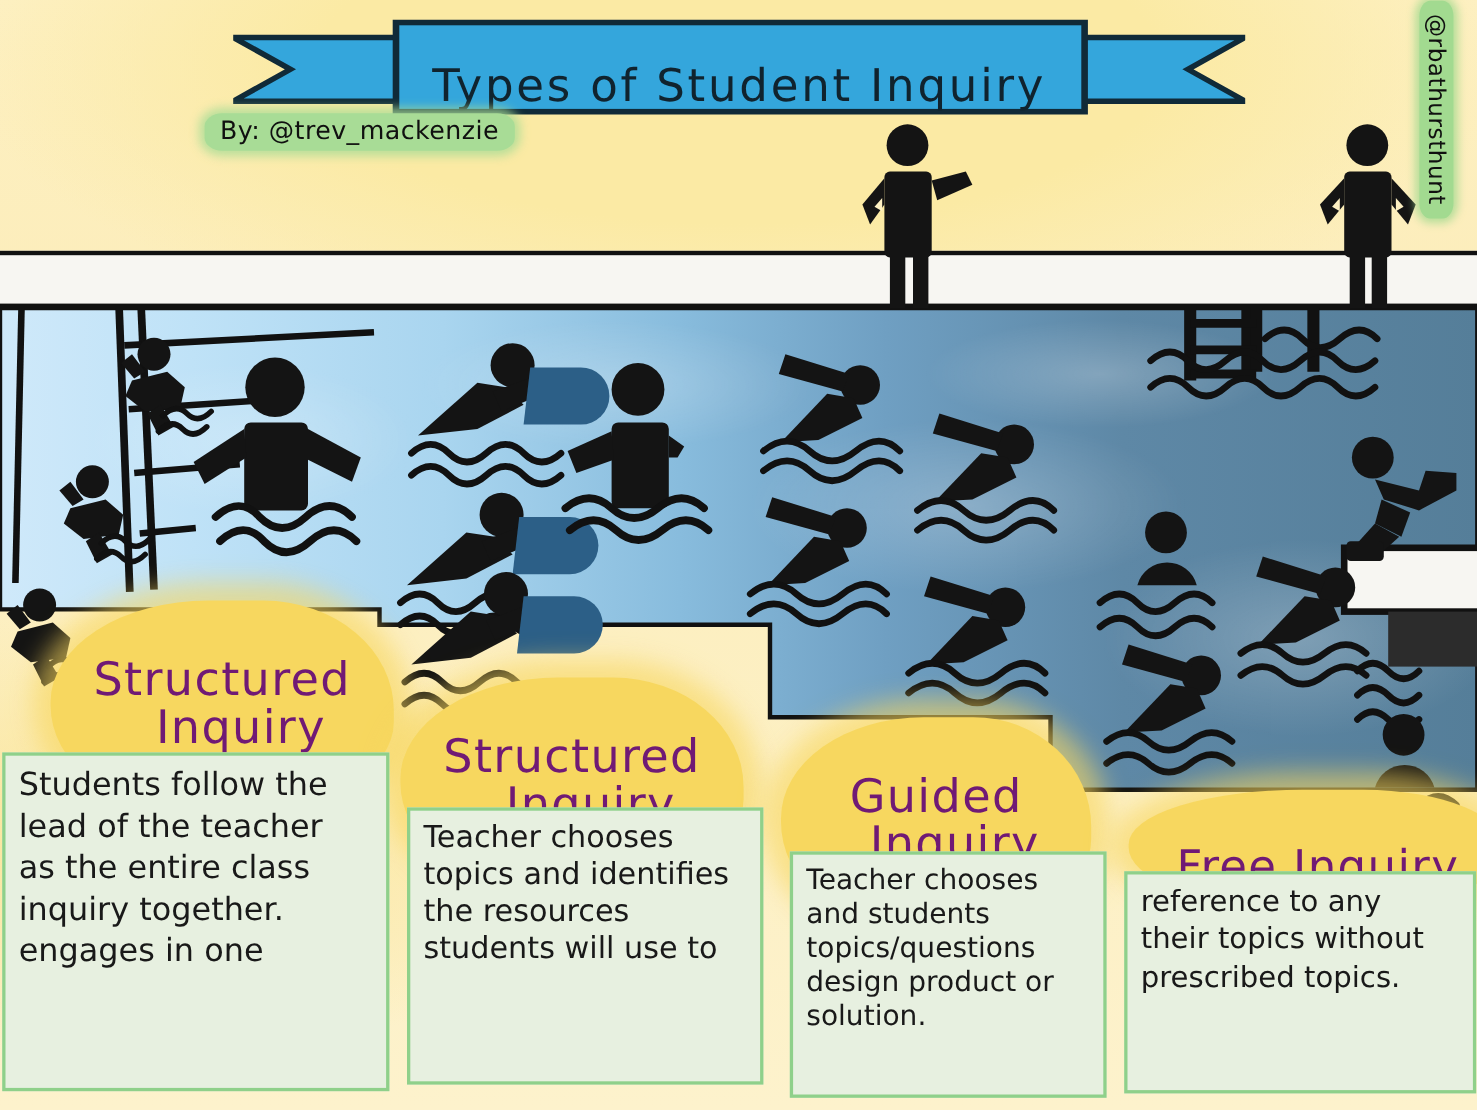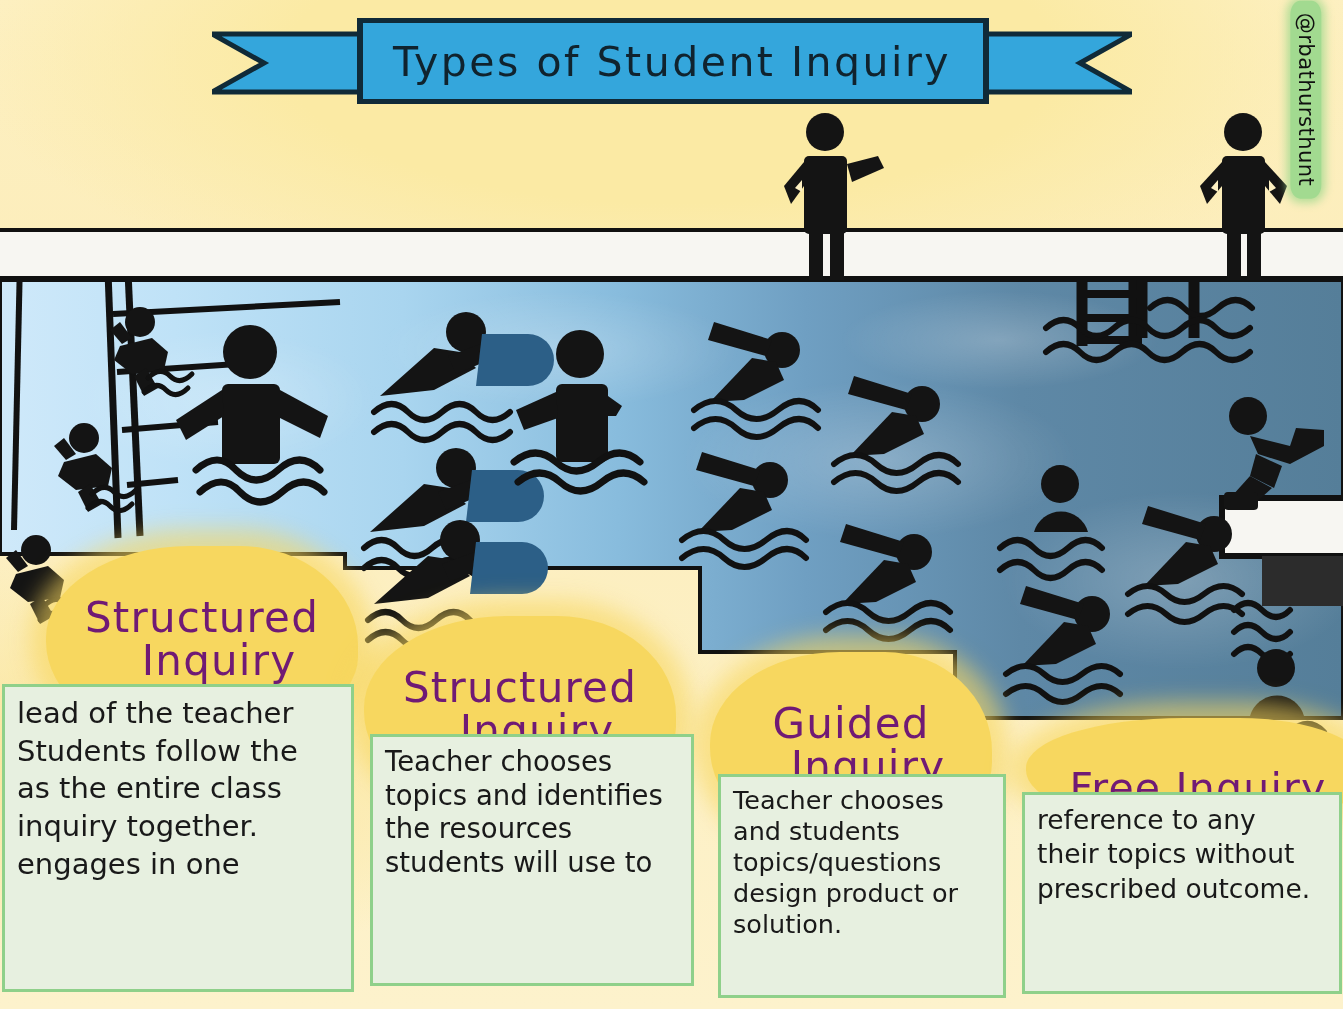--- a/index.html
+++ b/index.html
@@ -53,21 +53,21 @@
     position: absolute;
     left: 212px;
     top: 18px;
     width: 920px;
     height: 86px;
   }
   .ribbon-svg { display: block; }
   .ribbon-title {
     position: absolute;
     left: 160px;
-    top: 6px;
+    top: 22px;
     width: 600px;
     height: 76px;
     display: flex;
     align-items: center;
     justify-content: center;
     font-family: "DejaVu Sans", sans-serif;
     font-size: 41px;
     letter-spacing: 2.5px;
     color: #10232e;
     white-space: nowrap;
@@ -425,20 +425,21 @@
 
   <div class="ribbon">
     <svg class="ribbon-svg" width="920" height="86" viewBox="0 0 920 86">
       <path d="M0,16 L150,16 L150,74 L0,74 L52,45 Z" fill="#34a6dc" stroke="#102a38" stroke-width="5"></path>
       <path d="M920,16 L770,16 L770,74 L920,74 L868,45 Z" fill="#34a6dc" stroke="#102a38" stroke-width="5"></path>
       <rect x="148" y="2" width="626" height="82" fill="#34a6dc" stroke="#102a38" stroke-width="6"></rect>
     </svg>
     <div class="ribbon-title">Types of Student Inquiry</div>
   </div>
 
+  <div class="byline">By: @trev_mackenzie</div>
   <div class="handle">@rbathursthunt</div>
 
   <div class="label" style="left:46px; top:546px; width:268px;">
     <span>Structured</span>
     <span class="l2">Inquiry</span>
   </div>
 
   <div class="label" style="left:364px; top:616px; width:268px;">
     <span>Structured</span>
     <span class="l2">Inquiry</span>
@@ -447,22 +448,22 @@
   <div class="label" style="left:710px; top:652px; width:238px;">
     <span>Guided</span>
     <span class="l2">Inquiry</span>
   </div>
 
   <div class="label" style="left:1026px; top:718px; width:300px; font-size:41px;">
     <span>Free Inquiry</span>
   </div>
 
   <div class="card c1" style="left:2px; top:684px; width:352px; height:308px;">
+    <span class="line">Students follow the</span>
     <span class="line">lead of the teacher</span>
-    <span class="line">Students follow the</span>
     <span class="line">as the entire class</span>
     <span class="line">inquiry together.</span>
     <span class="line">engages in one</span>
   </div>
 
   <div class="card c2" style="left:370px; top:734px; width:324px; height:252px;">
     <span class="line">Teacher chooses</span>
     <span class="line">topics and identifies</span>
     <span class="line">the resources</span>
     <span class="line">students will use to</span>
@@ -472,16 +473,16 @@
     <span class="line">Teacher chooses</span>
     <span class="line">and students</span>
     <span class="line">topics/questions</span>
     <span class="line">design product or</span>
     <span class="line">solution.</span>
   </div>
 
   <div class="card c4" style="left:1022px; top:792px; width:320px; height:202px;">
     <span class="line">reference to any</span>
     <span class="line">their topics without</span>
-    <span class="line">prescribed outcome.</span>
+    <span class="line">prescribed topics.</span>
   </div>
 
 </div>
 
 </body></html>

